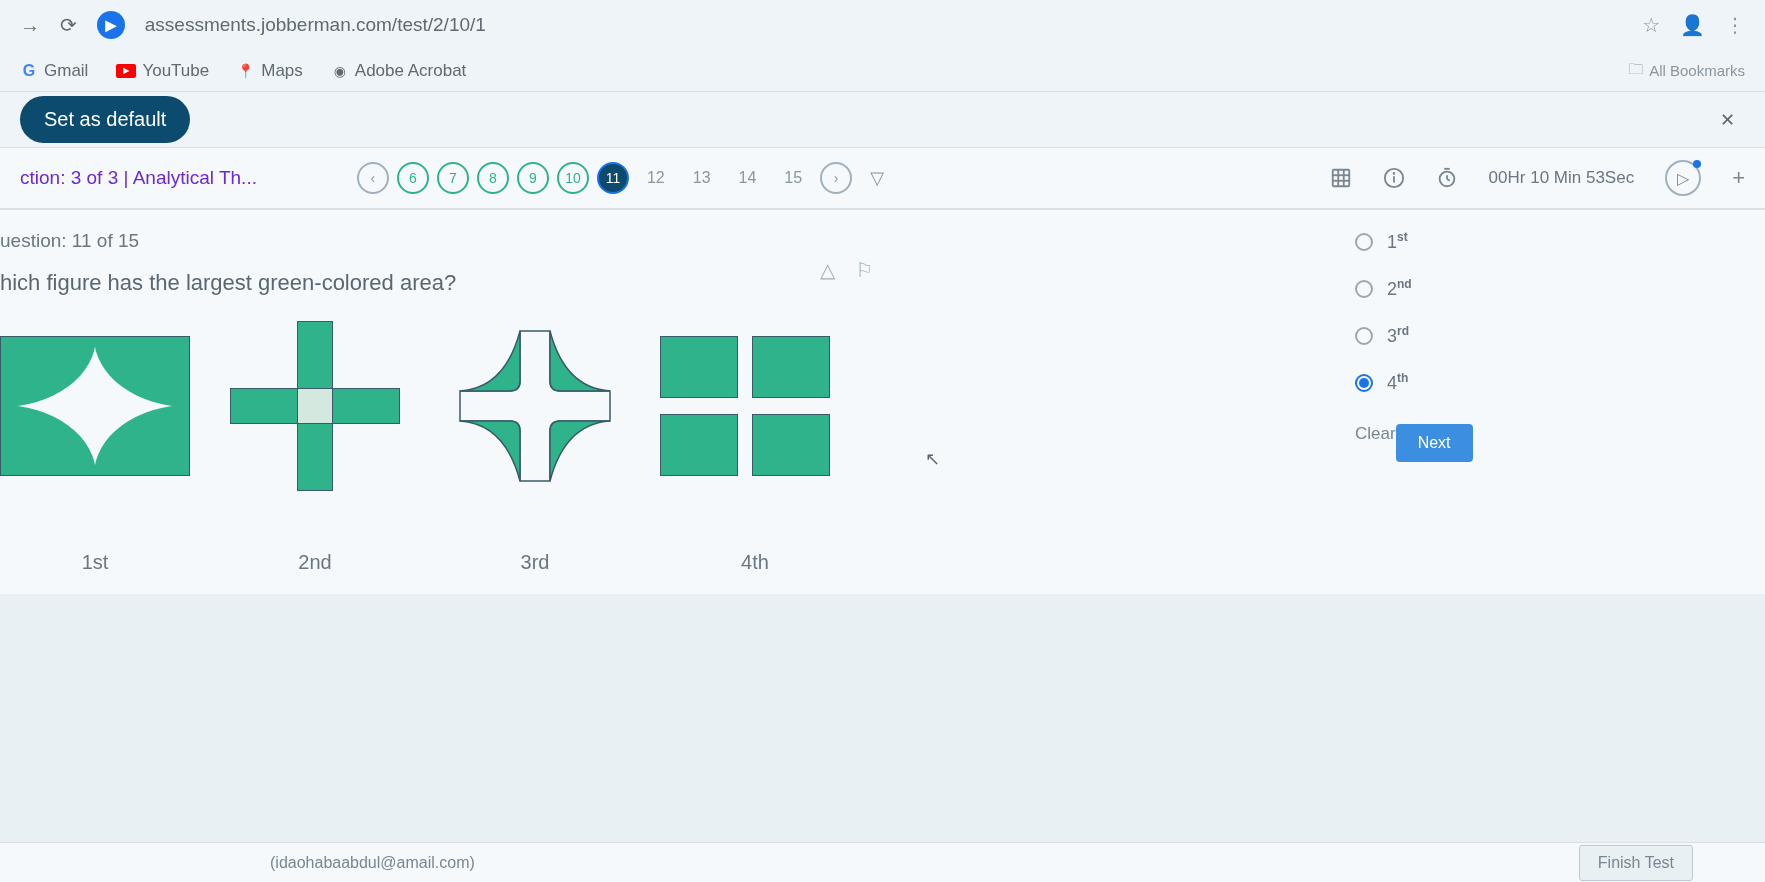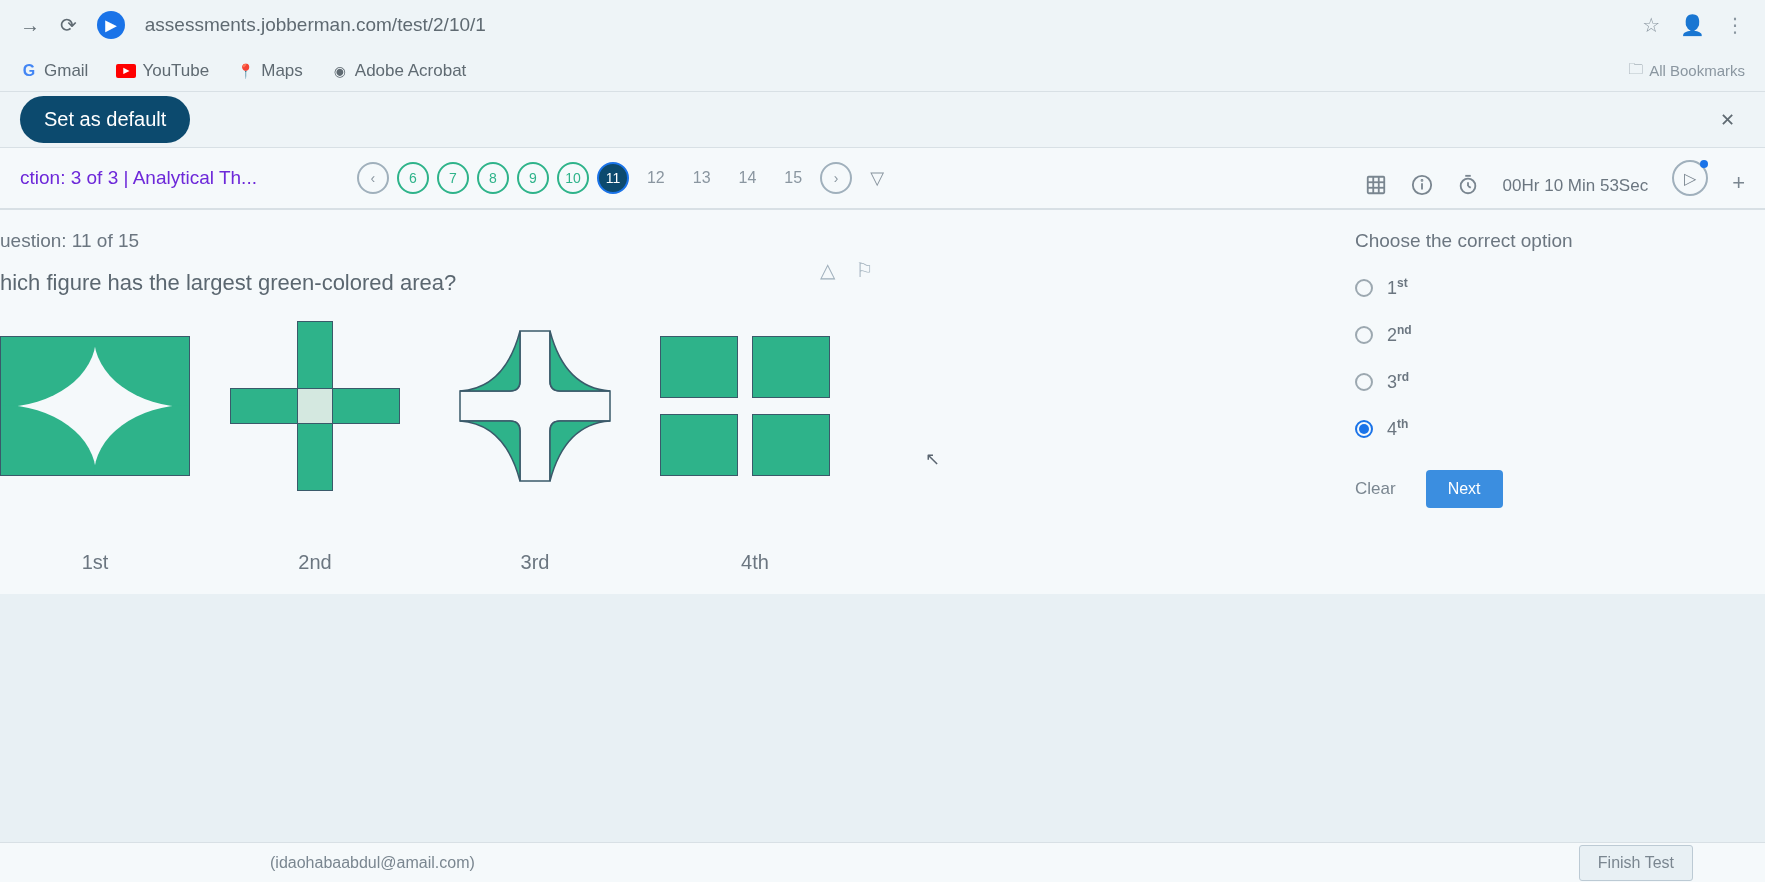--- a/index.html
+++ b/index.html
@@ -28,21 +28,21 @@
 
 
 .test-header { display: flex; align-items: center; padding: 12px 20px; background: #f5f9fb; border-bottom: 2px solid #d8e0e5; }
 .section-label { color: #6d28d9; font-size: 19px; }
 .q-nav { display: flex; align-items: center; gap: 8px; margin-left: 100px; }
 .q-circle { width: 32px; height: 32px; border-radius: 50%; border: 2px solid #2eb38a; display: flex; align-items: center; justify-content: center; color: #2eb38a; font-size: 14px; cursor: pointer; }
 .q-circle.current { background: #0c4a6e; border-color: #1a73e8; color: white; }
 .q-circle.nav-arrow { border-color: #a0b0bc; color: #8a96a0; }
 .q-num-plain { color: #8a96a0; font-size: 16px; padding: 0 10px; cursor: pointer; }
 .filter-icon { color: #8a96a0; font-size: 18px; margin-left: 10px; cursor: pointer;}
-.header-right { margin-left: auto; display: flex; align-items: flex-end; gap: 24px; color: #7a8690; }
+.header-right { margin-left: auto; display: flex; align-items: center; gap: 31px; color: #7a8690; }
 .timer-text { font-size: 17px; color: #6b7680; }
 .grid-icon-svg, .info-icon-svg, .clock-icon-svg { width:22px; height:22px; }
 .cam-btn { width: 36px; height: 36px; border: 2px solid #a0b0bc; border-radius: 50%; display: flex; align-items: center; justify-content: center; position: relative;}
 .cam-btn::after { content: ''; width: 8px; height: 8px; background: #1a73e8; border-radius: 50%; position: absolute; top: -2px; right: -2px; }
 .plus-btn { font-size: 22px; color: #7a8690; cursor: pointer;}
 
 
 .content { display: flex; padding: 20px 0 20px 0; background: #f5f9fb; }
 .question-area { flex: 1; padding: 0 20px 0 0; }
 .q-number { color: #6b7680; font-size: 19px; margin-bottom: 18px; }
@@ -80,21 +80,21 @@
 
 
 .answer-panel { width: 450px; padding: 0 40px; }
 .answer-title { color: #6b7680; font-size: 19px; margin-bottom: 24px; }
 .option { display: flex; align-items: center; gap: 14px; margin-bottom: 24px; cursor: pointer; }
 .radio { width: 18px; height: 18px; border: 2px solid #9ca8b0; border-radius: 50%; display: flex; align-items: center; justify-content: center; }
 .radio.selected { border-color: #1a73e8; }
 .radio.selected::after { content: ''; width: 10px; height: 10px; background: #1a73e8; border-radius: 50%; }
 .opt-text { color: #6b7680; font-size: 18px; }
 .opt-text sup { font-size: 12px; font-weight: bold; }
-.action-row { display: flex; align-items: center; gap: 30px; margin-top: 30px; }
+.action-row { display: flex; align-items: flex-start; margin-top: 30px; }
 .clear-btn { color: #7a8690; font-size: 17px; background: none; border: none; cursor: pointer; }
 .next-btn { background: #3b8ee0; color: white; border: none; padding: 10px 22px; border-radius: 4px; font-size: 16px; cursor: pointer; }
 
 
 .footer { position: absolute; bottom: 0; left: 0; right: 0; height: 40px; border-top: 1px solid #d8e0e5; display: flex; align-items: center; padding: 0 20px; background: #f5f9fb; }
 .footer-email { color: #7a8690; font-size: 16px; margin-left: 250px; }
 .finish-btn { margin-left: auto; background: #e8f0f4; border: 1px solid #bccad4; padding: 8px 18px; border-radius: 3px; color: #7a8690; font-size: 16px; cursor: pointer; margin-right: 52px;}
 
 .cursor-hand { position: absolute; left: 925px; top: 448px; font-size: 18px; color: #5a6570; pointer-events: none; }
 </style>
@@ -239,21 +239,20 @@
 
     <div class="labels-row">
       <div>1st</div>
       <div>2nd</div>
       <div>3rd</div>
       <div>4th</div>
     </div>
   </div>
 
   <div class="answer-panel">
-    <div class="answer-title">Choose the correct option</div>
     <div class="option">
       <div class="radio"></div>
       <span class="opt-text"><span>1</span><sup>st</sup></span>
     </div>
     <div class="option">
       <div class="radio"></div>
       <span class="opt-text"><span>2</span><sup>nd</sup></span>
     </div>
     <div class="option">
       <div class="radio"></div>

